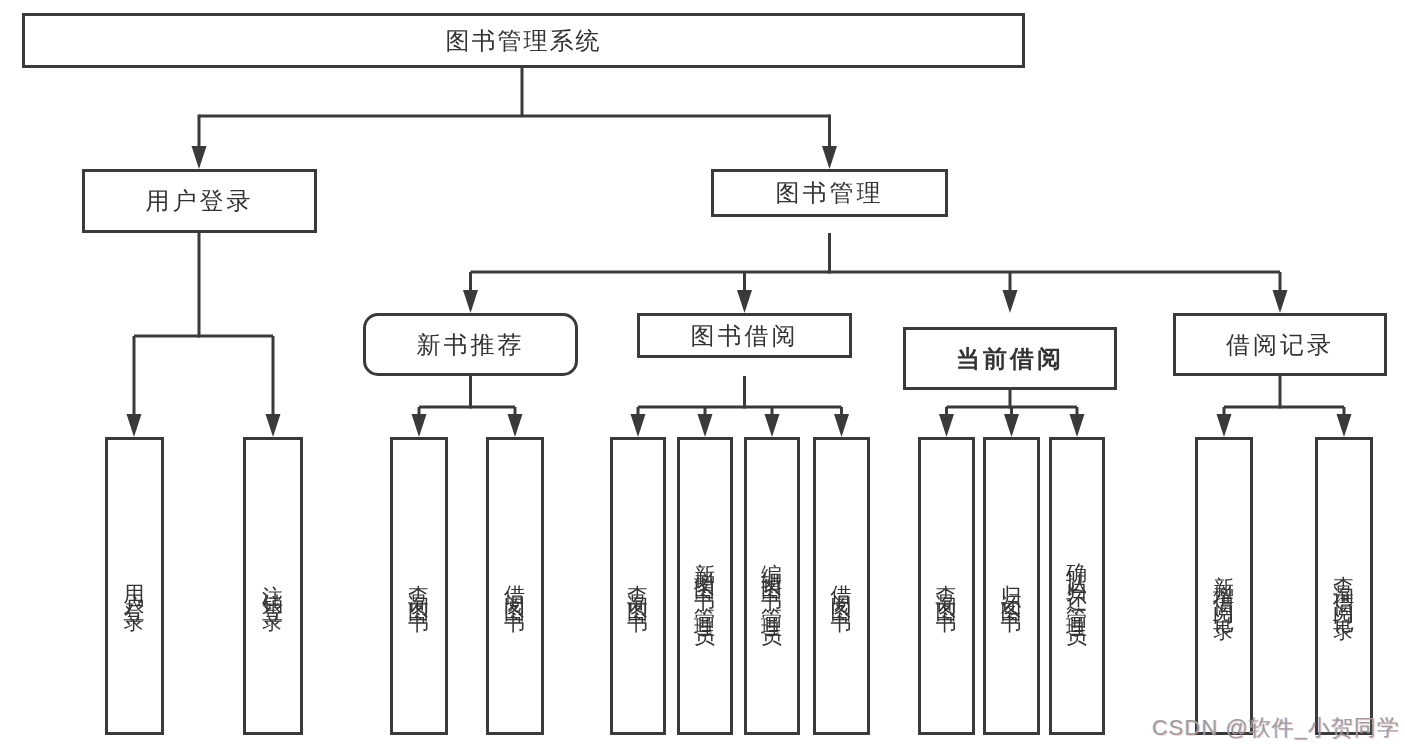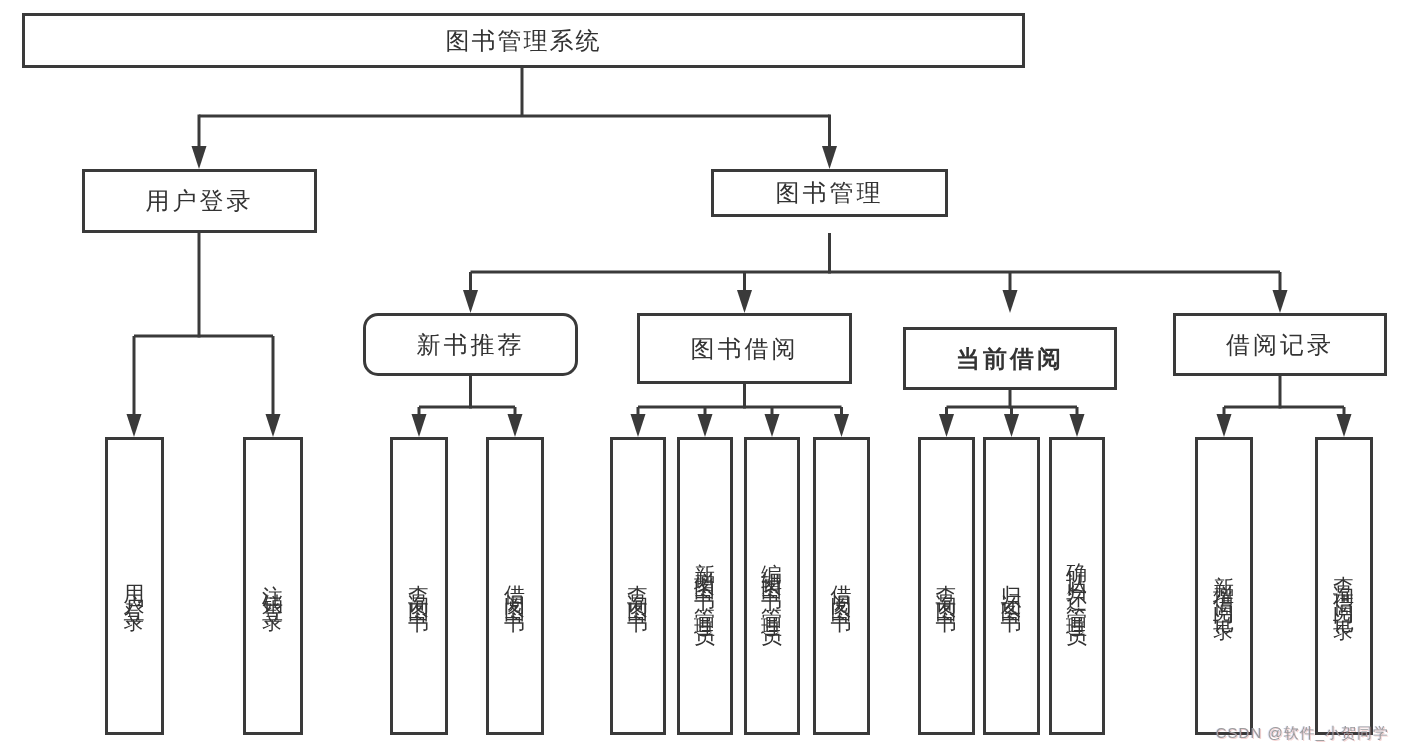--- a/index.html
+++ b/index.html
@@ -27,22 +27,22 @@
     position:absolute;box-sizing:border-box;background:#fff;
     border:3px solid var(--line);
     display:flex;align-items:center;justify-content:center;
   }
   .vtext{
     writing-mode:vertical-rl;text-orientation:mixed;
     font-size:21px;line-height:1;letter-spacing:9px;
     color:var(--text);
   }
   .watermark{
-    position:absolute;right:16px;bottom:4px;
-    font-size:15px;letter-spacing:1px;color:var(--watermark-text);
+    position:absolute;right:5px;bottom:4px;
+    font-size:22px;letter-spacing:1px;color:var(--watermark-text);
     text-shadow:1px 1px 0 rgba(214,80,80,0.25), -1px 0 0 rgba(90,110,214,0.18);
     white-space:nowrap;
   }
 </style>
 </head>
 <body>
 
 <div class="canvas">
 
   <svg class="connectors" width="1405" height="747" viewBox="0 0 1405 747" aria-hidden="true">
@@ -121,21 +121,21 @@
   <div class="node" style="left:82px;top:169px;width:235px;height:64px;">
     <span>用户登录</span>
   </div>
   <div class="node" style="left:711px;top:169px;width:237px;height:48px;">
     <span>图书管理</span>
   </div>
 
   <div class="node" style="left:363px;top:313px;width:215px;height:63px;border-radius:15px;">
     <span>新书推荐</span>
   </div>
-  <div class="node" style="left:637px;top:313px;width:215px;height:71px;">
+  <div class="node" style="left:637px;top:313px;width:215px;height:45px;">
     <span>图书借阅</span>
   </div>
   <div class="node" style="left:903px;top:327px;width:214px;height:63px;font-weight:bold;">
     <span>当前借阅</span>
   </div>
   <div class="node" style="left:1173px;top:313px;width:214px;height:63px;">
     <span>借阅记录</span>
   </div>
 
   <div class="leaf" style="left:105px;top:437px;width:59px;height:298px;">

